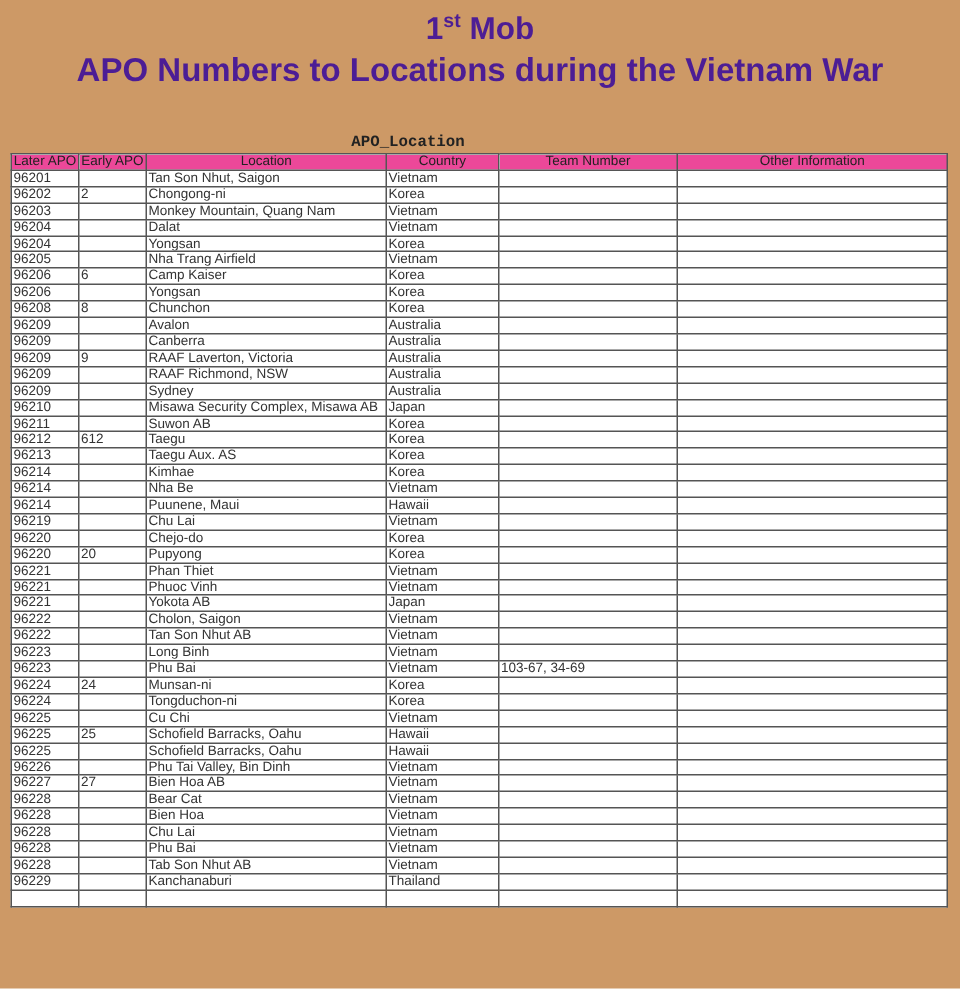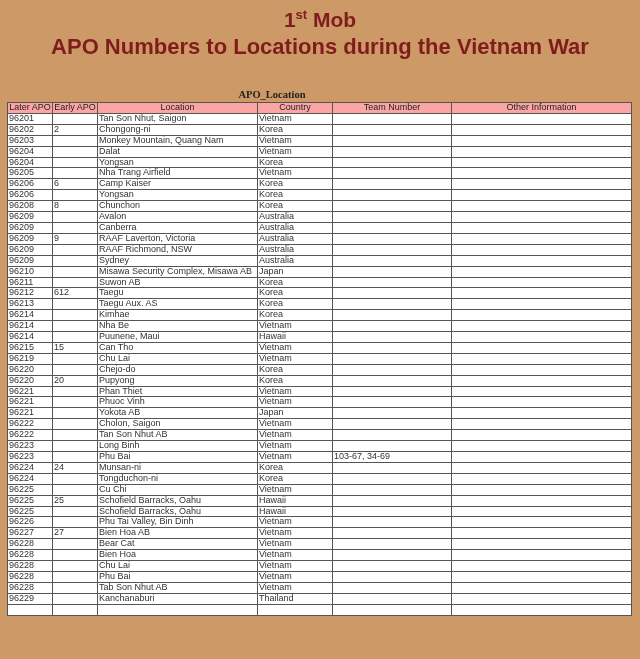--- a/index.html
+++ b/index.html
@@ -3,41 +3,41 @@
 <meta charset="utf-8">
 <style>
   html, body { margin: 0; padding: 0; }
   body {
     width: 640px; height: 659px; overflow: hidden;
     background: #cd9966;
     font-family: "Liberation Sans", sans-serif;
     position: relative;
   }
   .title {
-    text-align: center; color: #7f1d1d; font-weight: bold;
+    text-align: center; color: #4c1d95; font-weight: bold;
     margin: 0; line-height: 1.15;
   }
   .title1 { font-size: 21px; padding-top: 8px; }
   .title1 sup { font-size: 13px; vertical-align: super; line-height: 0; }
   .title2 { font-size: 22px; margin-top: 2px; }
   .caption {
     position: absolute; left: 0; top: 89px; width: 544px;
-    text-align: center; font-family: Liberation Serif, serif;
+    text-align: center; font-family: Liberation Mono, monospace;
     font-weight: bold; font-size: 10.5px; color: #222;
   }
   table {
     position: absolute; left: 7px; top: 102px;
     width: 624px; border-collapse: collapse; table-layout: fixed;
     font-size: 9px; color: #333; background: #fff;
   }
   th, td {
     border: 1px solid #555; padding: 0 1px; height: 9.9px;
     line-height: 9.9px; white-space: nowrap; overflow: hidden;
   }
-  th { background: #fca5a5; font-weight: normal; text-align: center; color: #222; }
+  th { background: #ec4899; font-weight: normal; text-align: center; color: #222; }
   td { text-align: left; }
 </style>
 </head>
 <body>
 
 <h1 class="title title1"><span>1</span><sup>st</sup><span> Mob</span></h1>
 <h2 class="title title2">APO Numbers to Locations during the Vietnam War</h2>
 
 <div class="caption">APO_Location</div>
 
@@ -223,28 +223,20 @@
       </tr>
       <tr>
         <td>96214</td>
         <td></td>
         <td>Puunene, Maui</td>
         <td>Hawaii</td>
         <td></td>
         <td></td>
       </tr>
       <tr>
-        <td>96215</td>
-        <td>15</td>
-        <td>Can Tho</td>
-        <td>Vietnam</td>
-        <td></td>
-        <td></td>
-      </tr>
-      <tr>
         <td>96219</td>
         <td></td>
         <td>Chu Lai</td>
         <td>Vietnam</td>
         <td></td>
         <td></td>
       </tr>
       <tr>
         <td>96220</td>
         <td></td>

